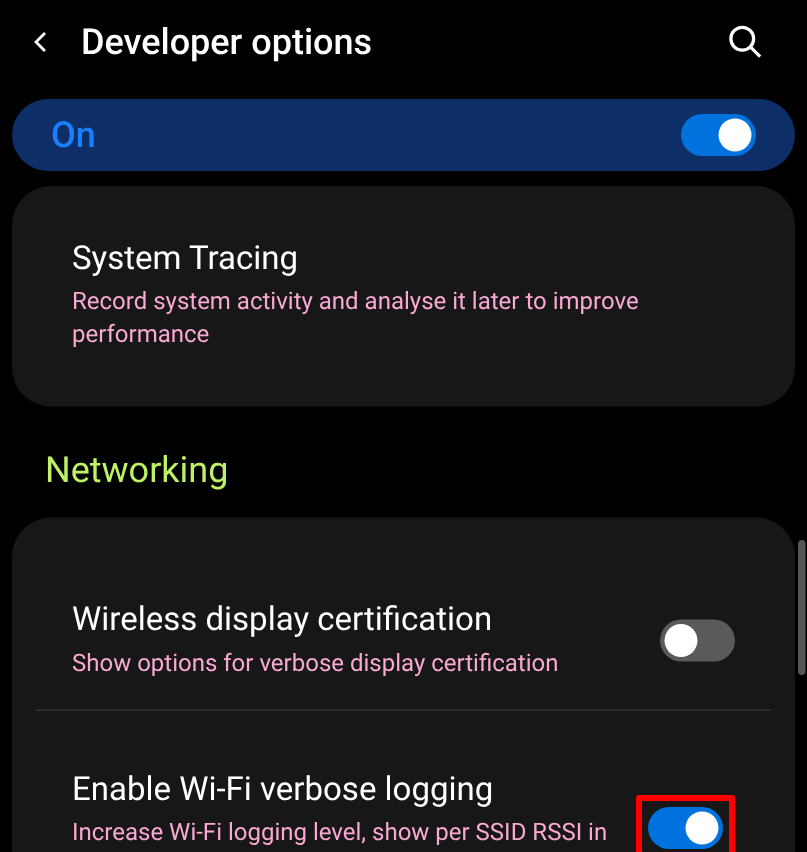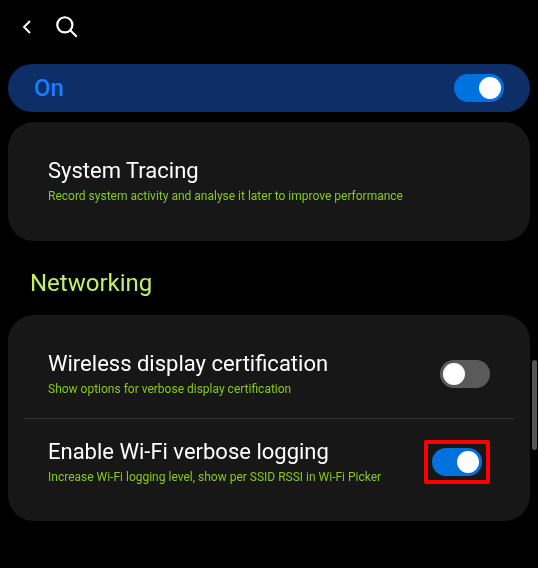--- a/index.html
+++ b/index.html
@@ -104,34 +104,35 @@
     .section-item + .section-item {
       border-top: 1px solid #333;
     }
     .item-title {
       font-size: 22px;
       font-weight: 400;
       color: #fff;
       margin-bottom: 5px;
     }
     .item-description {
-      font-size: 12px;
-      color: #84cc16;
+      font-size: 16px;
+      color: #f9a8d4;
       line-height: 1.4;
     }
     .section-header {
       font-size: 24px;
       color: #bef264;
       padding: 18px 30px 8px;
     }
     .setting-row {
       display: flex;
       align-items: center;
       justify-content: center;
       gap: 8px;
+      margin-top: 20px;
     }
     .setting-text {
       flex: 1;
     }
     .highlight-box {
       border: 4px solid #ff0000;
       padding: 4px;
       border-radius: 2px;
     }
     .scrollbar {
@@ -146,20 +147,21 @@
   </style>
 </head>
 <body>
 
 <div class="header">
   <div class="back-icon">
     <svg viewBox="0 0 24 24" width="18" height="24">
       <polyline points="16,4 8,12 16,20"></polyline>
     </svg>
   </div>
+  <div class="page-title">Developer options</div>
   <div class="search-icon">
     <svg viewBox="0 0 24 24" width="26" height="26">
       <circle cx="10" cy="10" r="7"></circle>
       <line x1="15" y1="15" x2="21" y2="21"></line>
     </svg>
   </div>
 </div>
 
 <div class="card main-toggle-card">
   <span class="on-label">On</span>

